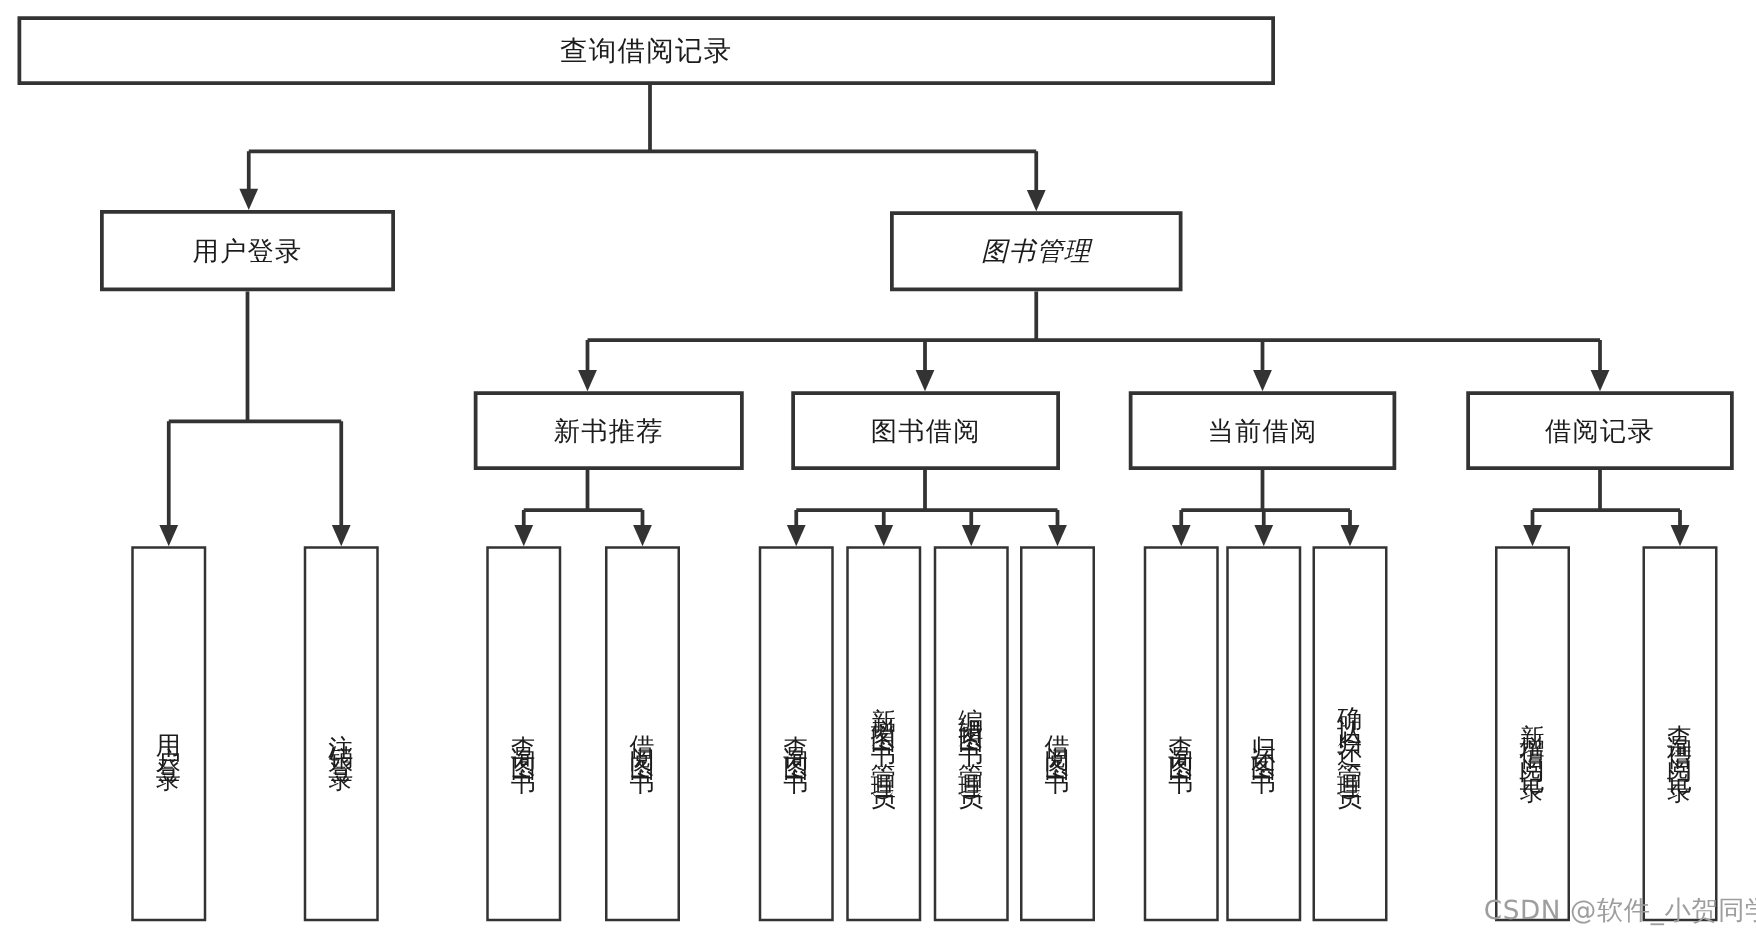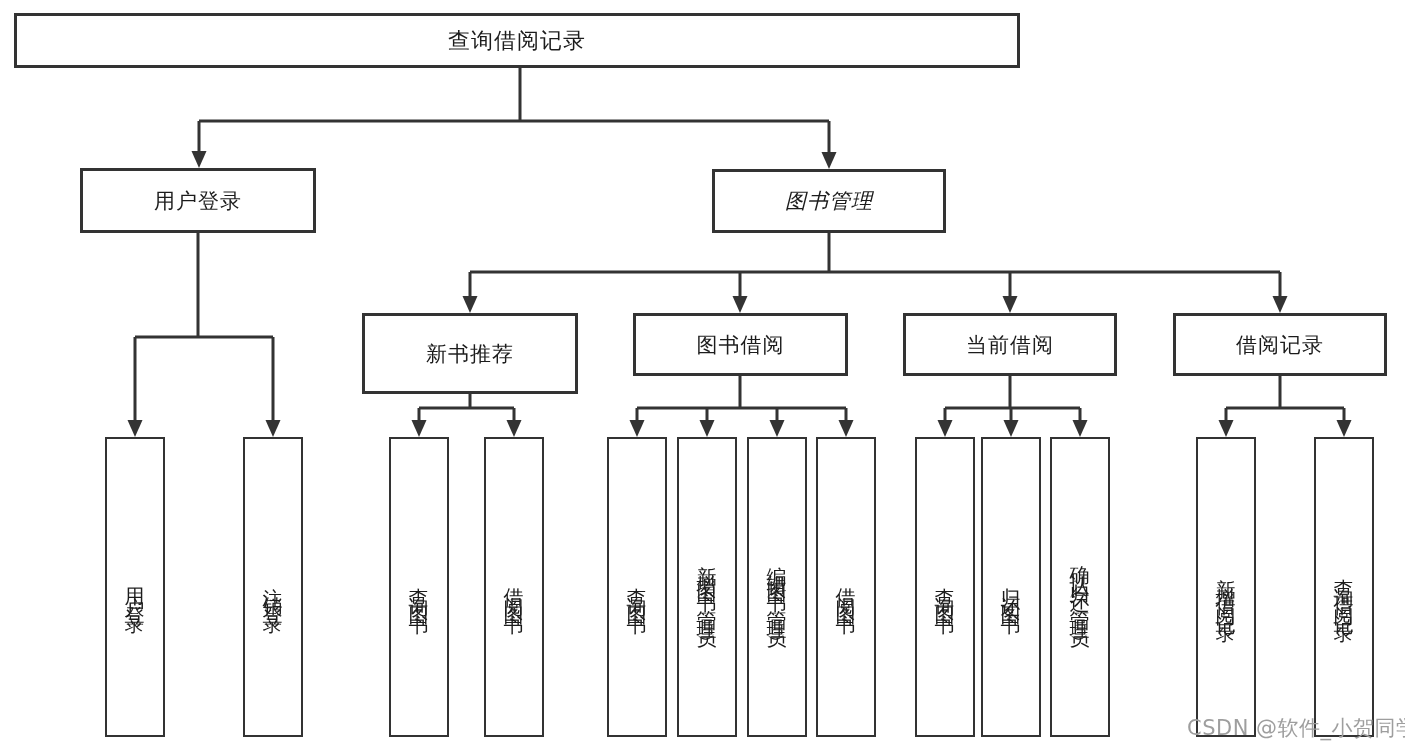--- a/index.html
+++ b/index.html
@@ -35,21 +35,21 @@
     letter-spacing:9px;
     line-height:1;
     border-width:2.5px;
     padding-top:6px;
   }
 
   
   .n-root            { left:14px;   top:13px;  width:1006px; height:55px; font-size:22px; }
   .n-l2-login        { left:80px;   top:168px; width:236px;  height:65px; }
   .n-l2-mgmt         { left:712px;  top:169px; width:234px;  height:64px;font-style:italic; }
-  .n-l3-rec          { left:362px;  top:313px; width:216px;  height:81px; }
+  .n-l3-rec          { left:379px;  top:313px; width:216px;  height:63px; }
   .n-l3-borrow       { left:633px;  top:313px; width:215px;  height:63px; }
   .n-l3-current      { left:903px;  top:313px; width:214px;  height:63px; }
   .n-l3-records      { left:1173px; top:313px; width:214px;  height:63px; }
 
   .leaf { top:437px; width:60px; height:300px; }
   .l-ul { left:105px; }  .l-lo { left:243px; }
   .l-nq { left:389px; }  .l-nb { left:484px; }
   .l-bq { left:607px; }  .l-ba { left:677px; }
   .l-be { left:747px; }  .l-bb { left:816px; }
   .l-cq { left:915px; }  .l-cr { left:981px; }

